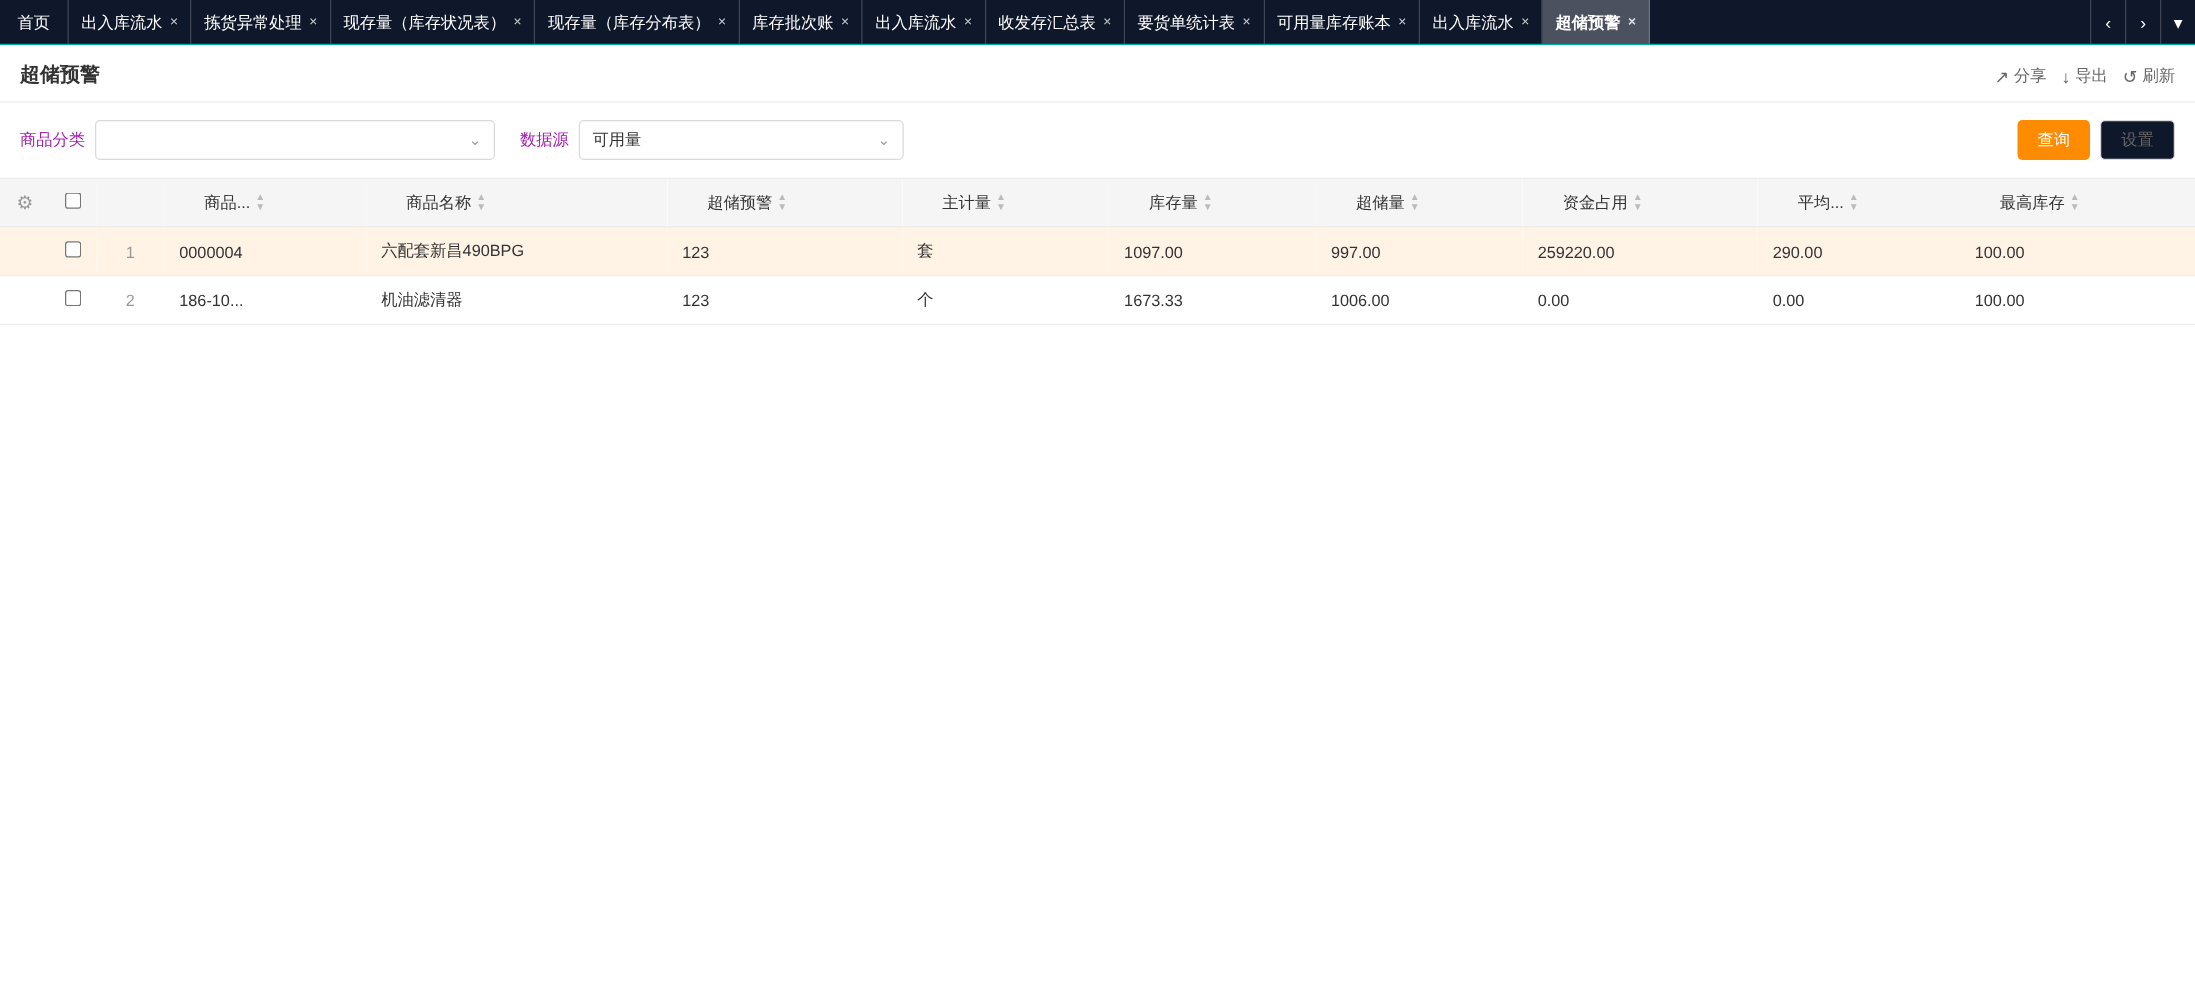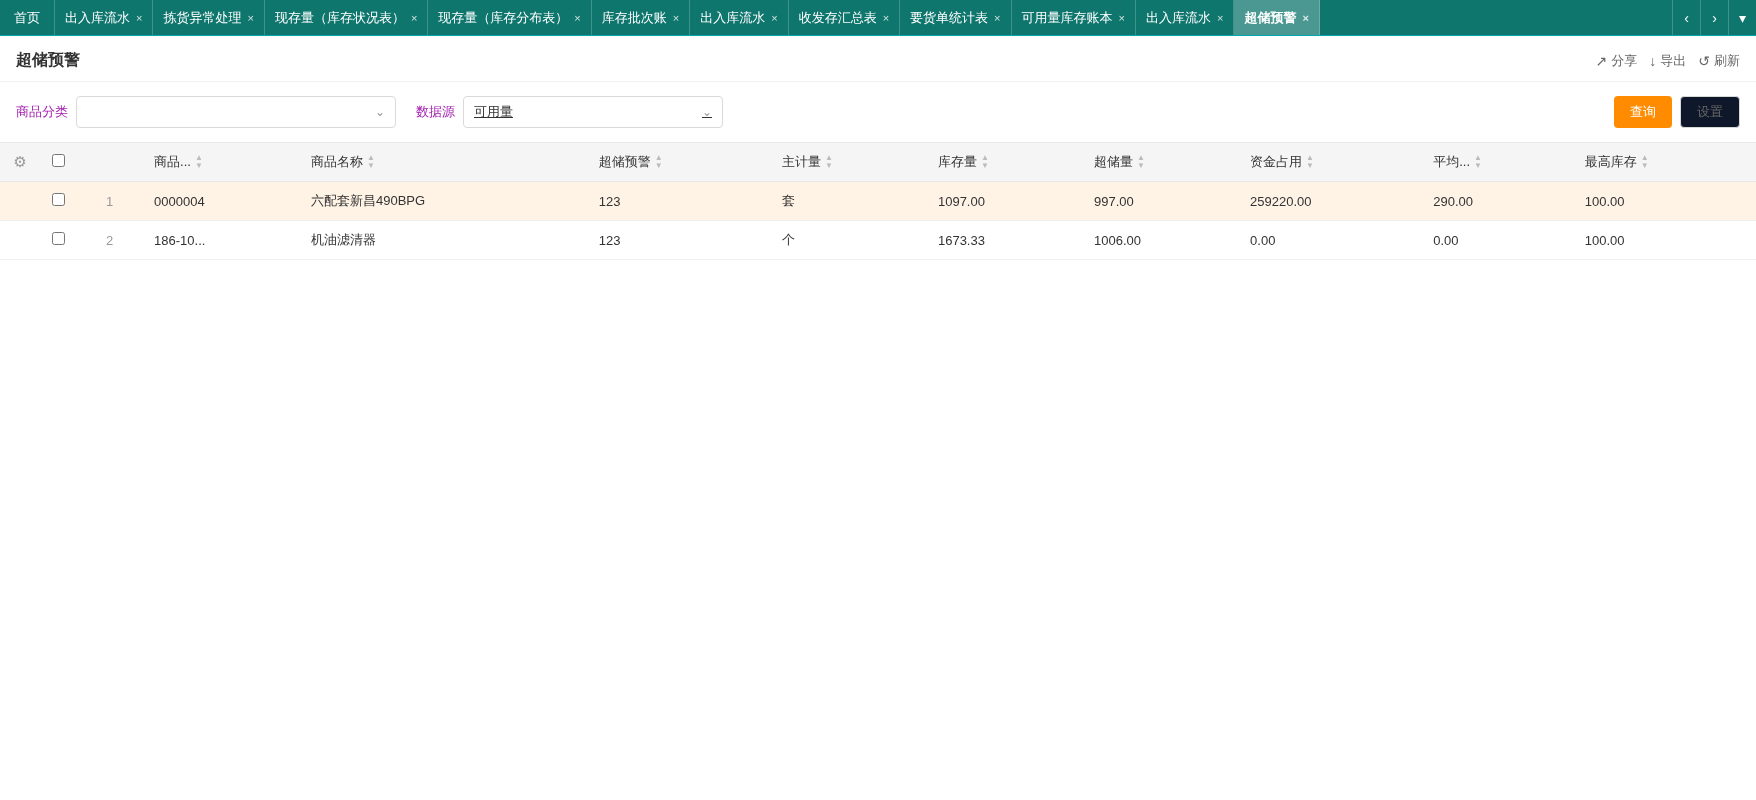--- a/index.html
+++ b/index.html
@@ -2,21 +2,21 @@
 <html><head>
   <meta charset="utf-8">
   <style>
     * { margin: 0; padding: 0; box-sizing: border-box; }
     body { font-family: 'Microsoft YaHei', Arial, sans-serif; font-size: 13px; background: #f5f5f5; color: #333; overflow-x: hidden; }
 
     
     .top-nav {
       display: flex;
       align-items: center;
-      background: #0f766e;
+      background: #0f172a;
       height: 36px;
       overflow: hidden;
       border-bottom: 1px solid #00aaaa;
     }
     .top-nav .nav-item {
       display: flex;
       align-items: center;
       height: 36px;
       padding: 0 10px;
       color: #fff;
@@ -125,21 +125,20 @@
       cursor: pointer;
       min-width: 320px;
       justify-content: space-between;
       font-size: 13px;
       color: #333;
       height: 32px;
     }
     .filter-select .arrow { color: #999; font-size: 12px; }
     .filter-select-small {
       min-width: 260px;
-      text-decoration: underline;
     }
     .filter-buttons {
       margin-left: auto;
       display: flex;
       gap: 8px;
     }
     .btn-query {
       background: #ff8c00;
       color: #fff;
       border: none;
@@ -183,20 +182,21 @@
       color: #333;
       white-space: nowrap;
       border-right: 0;
       position: relative;
     }
     thead th .col-sort {
       display: inline-flex;
       align-items: center;
       gap: 4px;
       cursor: pointer;
+      margin-left: 20px;
     }
     thead th .sort-icon {
       display: inline-flex;
       flex-direction: column;
       font-size: 8px;
       line-height: 1;
       color: #bbb;
       gap: 1px;
     }
     tbody tr {

